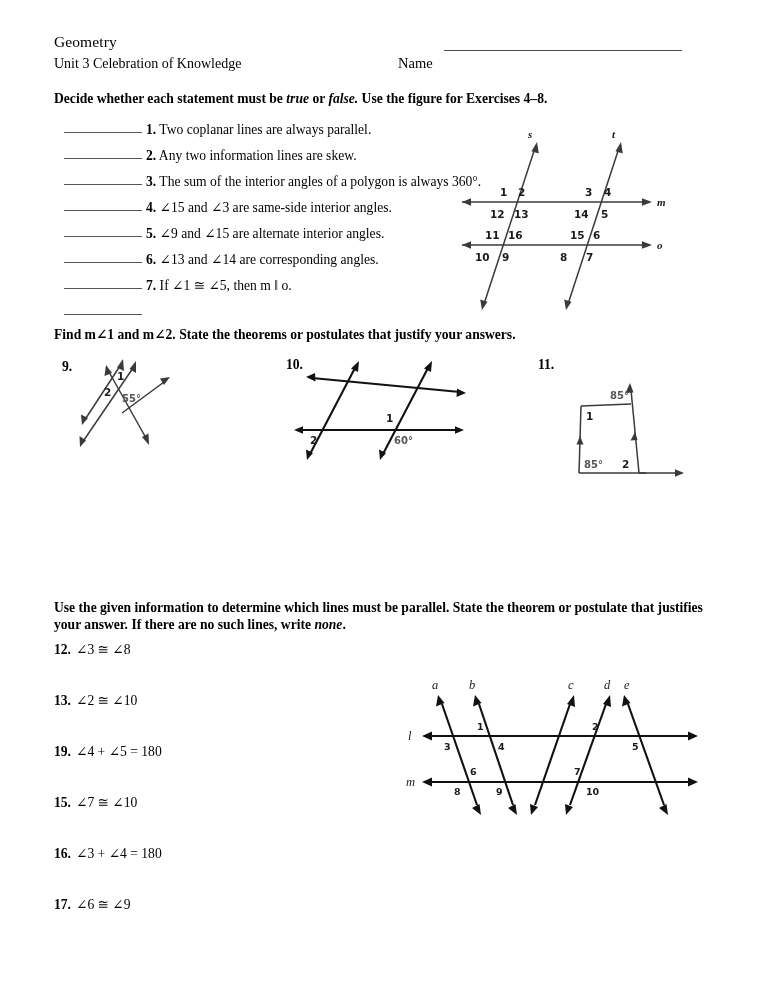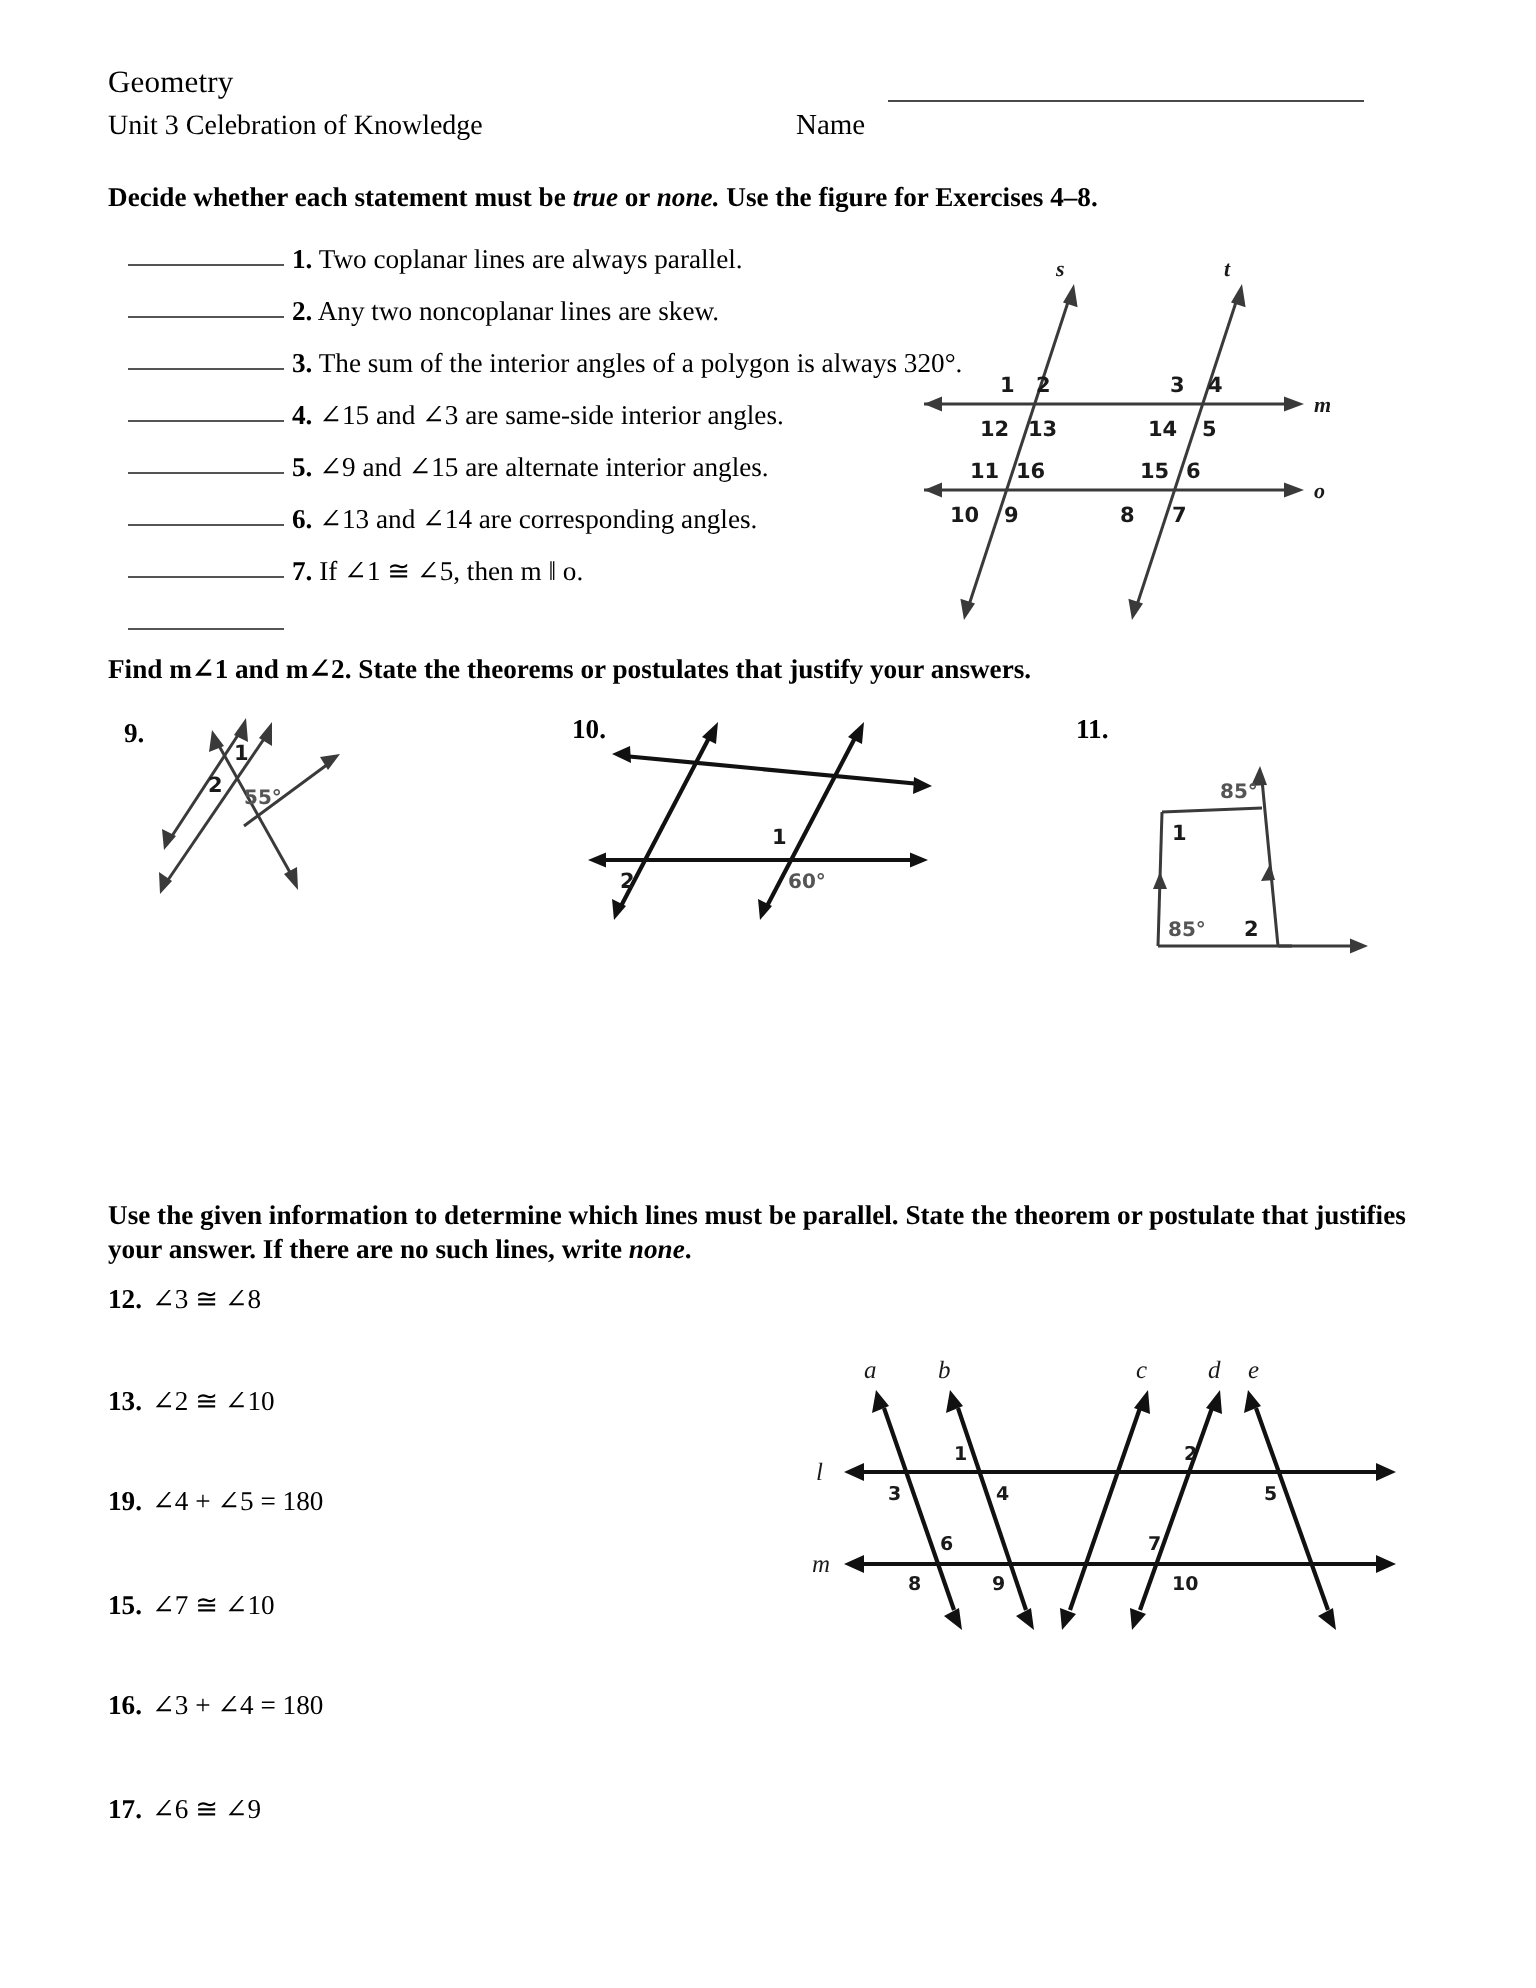--- a/index.html
+++ b/index.html
@@ -149,37 +149,37 @@
 </head>
 <body>
 
 <div class="page">
 
   <div class="abs" id="header-course">Geometry</div>
   <div class="abs" id="header-subtitle">Unit 3 Celebration of Knowledge</div>
   <div class="abs" id="name-label">Name</div>
   <div class="abs" id="name-rule"></div>
 
-  <div class="abs instruction" id="instruction-truefalse"><span>Decide whether each statement must be </span><span class="ital">true</span><span> or </span><span class="ital">none.</span><span> Use the figure for Exercises 4–8.</span></div>
+  <div class="abs instruction" id="instruction-truefalse"><span>Decide whether each statement must be </span><span class="ital">true</span><span> or </span><span class="ital">false.</span><span> Use the figure for Exercises 4–8.</span></div>
 
   <div class="abs" id="truefalse-list">
     <div class="tf-row">
       <span class="tf-blank"></span>
       <span class="tf-text"><span class="tf-num">1.</span>
         <span>Two coplanar lines are always parallel.</span></span>
     </div>
     <div class="tf-row">
       <span class="tf-blank"></span>
       <span class="tf-text"><span class="tf-num">2.</span>
-        <span>Any two noncoplanar lines are skew.</span></span>
+        <span>Any two information lines are skew.</span></span>
     </div>
     <div class="tf-row">
       <span class="tf-blank"></span>
       <span class="tf-text"><span class="tf-num">3.</span>
-        <span>The sum of the interior angles of a polygon is always 320°.</span></span>
+        <span>The sum of the interior angles of a polygon is always 360°.</span></span>
     </div>
     <div class="tf-row">
       <span class="tf-blank"></span>
       <span class="tf-text"><span class="tf-num">4.</span>
         <span>∠15 and ∠3 are same-side interior angles.</span></span>
     </div>
     <div class="tf-row">
       <span class="tf-blank"></span>
       <span class="tf-text"><span class="tf-num">5.</span>
         <span>∠9 and ∠15 are alternate interior angles.</span></span>

